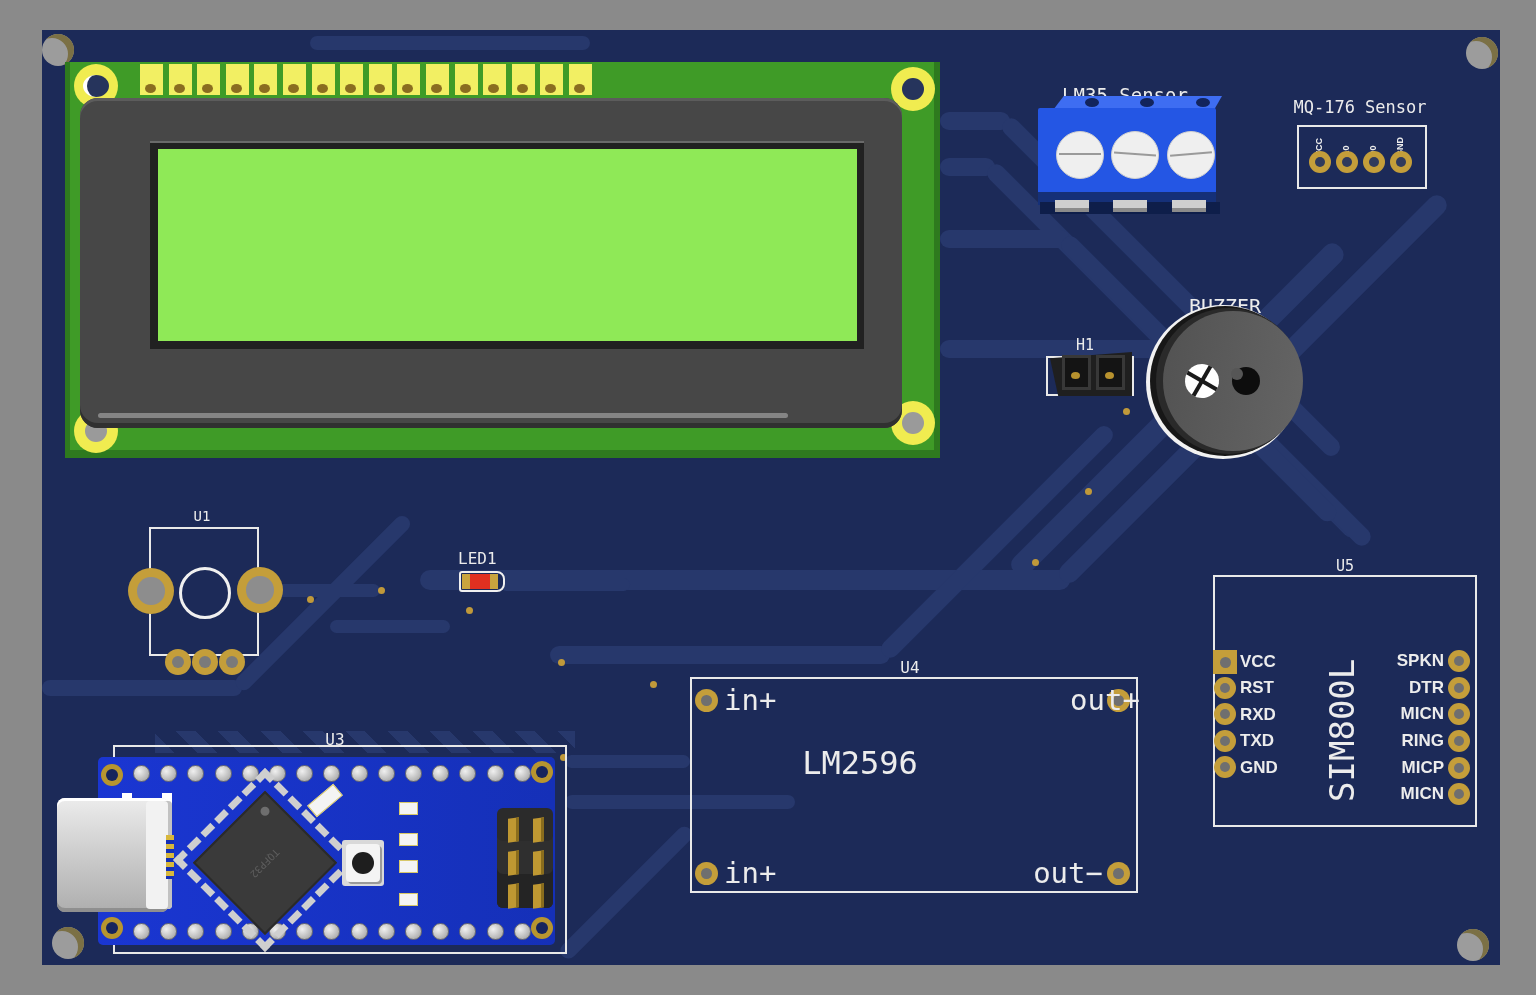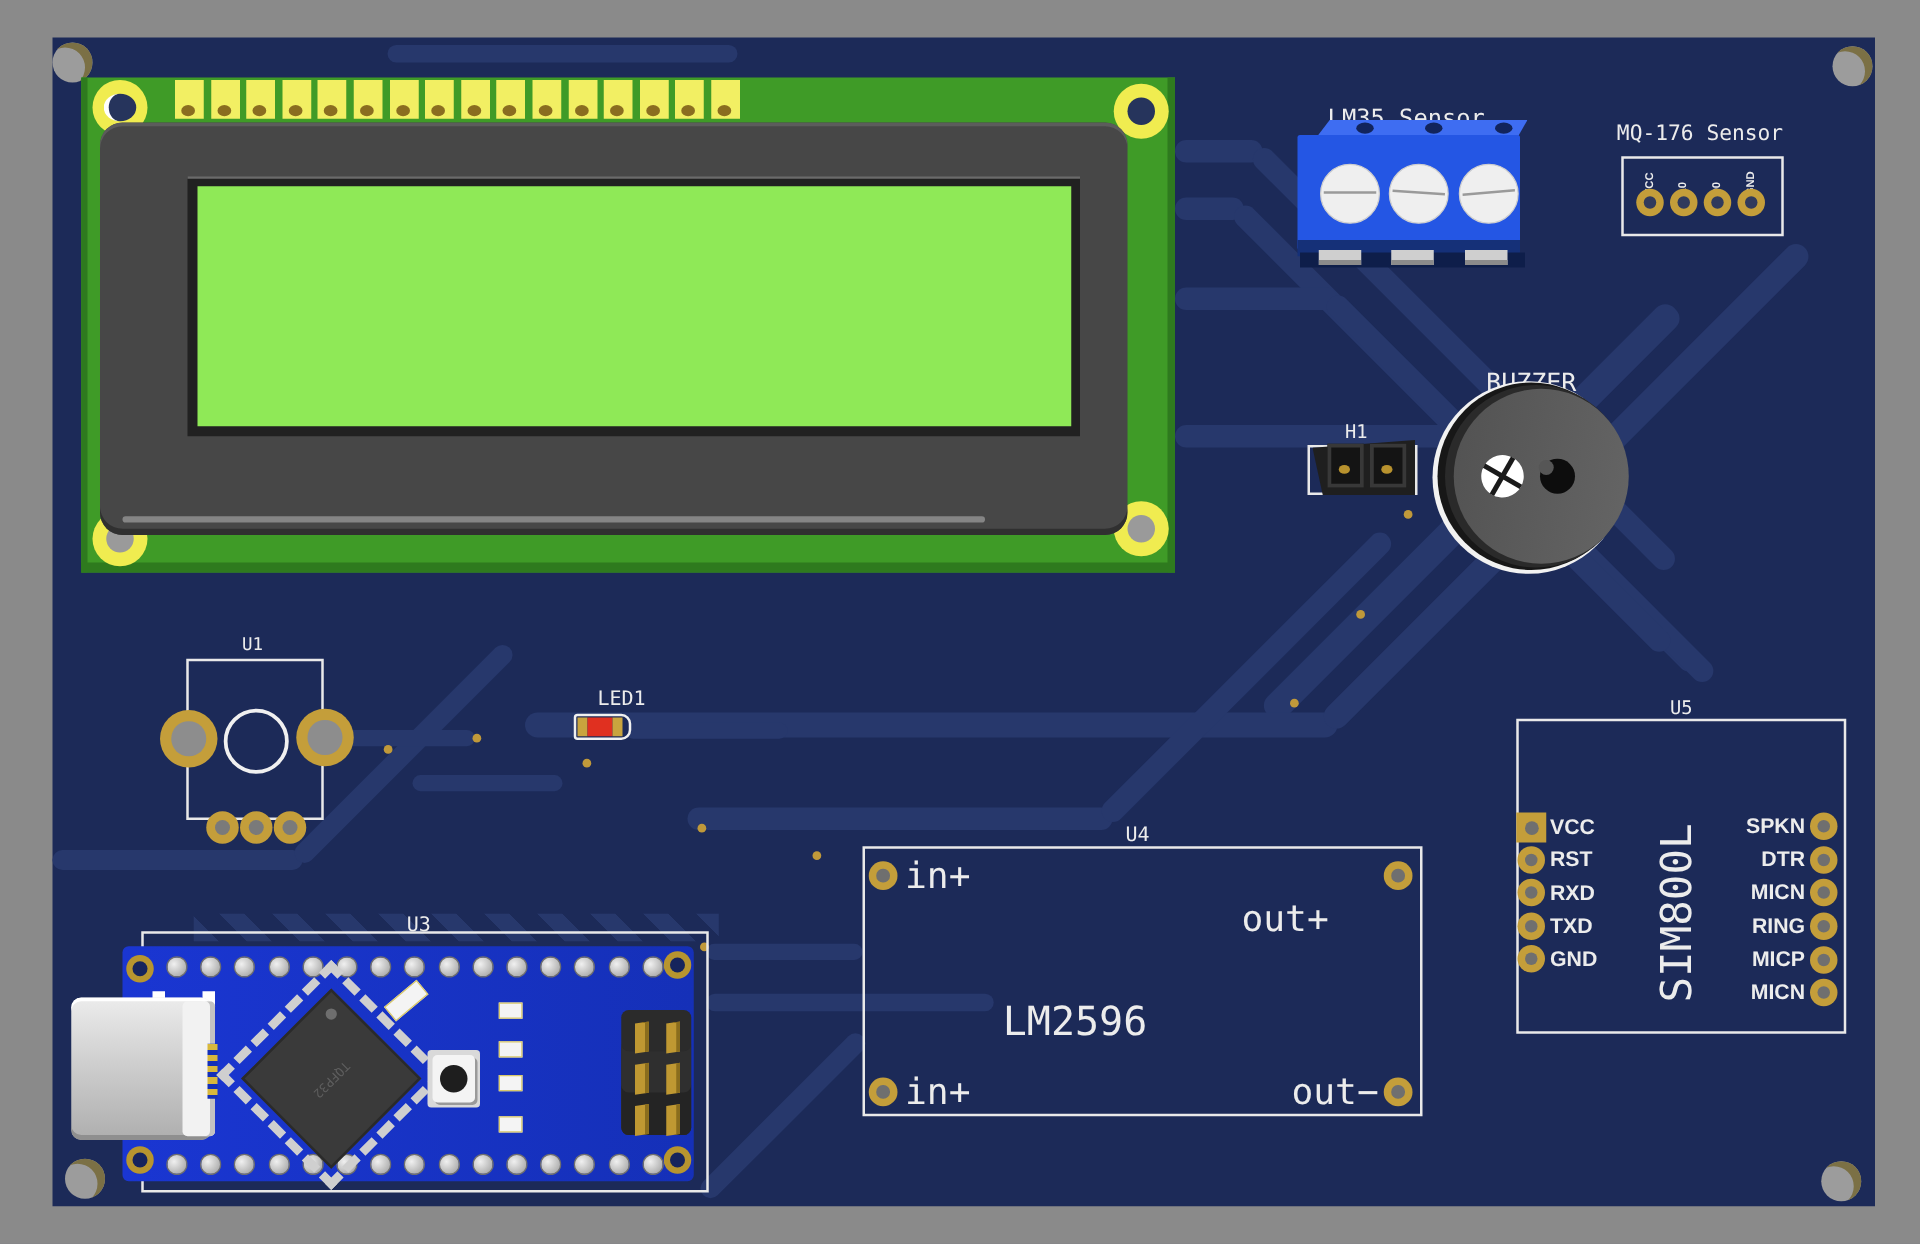--- a/index.html
+++ b/index.html
@@ -238,21 +238,21 @@
   <div class="pad" style="left:165px;top:649px;width:26px;height:26px;">
       <div class="hole" style="background:#7a7a7a;"></div>
     </div>
   <div class="pad" style="left:192px;top:649px;width:26px;height:26px;">
       <div class="hole" style="background:#7a7a7a;"></div>
     </div>
   <div class="pad" style="left:219px;top:649px;width:26px;height:26px;">
       <div class="hole" style="background:#7a7a7a;"></div>
     </div>
 
-  <div class="silk" style="left:458px;top:549px;width:60px;font-size:16px;margin-left:20px;">LED1</div>
+  <div class="silk" style="left:458px;top:549px;width:60px;font-size:16px;">LED1</div>
   <div class="abs" style="left:459px;top:571px;width:46px;height:21px;border:2px solid #f0f0f0;border-radius:3px 8px 8px 3px;background:#1c2a58;box-sizing:border-box;">
     <div class="abs" style="left:1px;top:1px;width:8px;height:15px;background:#c9a43e;"></div>
     <div class="abs" style="left:9px;top:1px;width:20px;height:15px;background:#e03020;"></div>
     <div class="abs" style="left:29px;top:1px;width:8px;height:15px;background:#c9a43e;"></div>
   </div>
 
   <div class="silk ctr" style="left:315px;top:730px;width:40px;font-size:16px;">U3</div>
   <div class="box" style="left:113px;top:745px;width:450px;height:205px;"></div>
   <div class="abs" style="left:98px;top:757px;width:457px;height:188px;border-radius:5px;
        background:linear-gradient(90deg,#1a36d2,#1530b8);"></div>
@@ -346,24 +346,24 @@
   <div class="pad" style="left:1107px;top:689px;width:23px;height:23px;">
       <div class="hole"></div>
     </div>
   <div class="pad" style="left:695px;top:862px;width:23px;height:23px;">
       <div class="hole"></div>
     </div>
   <div class="pad" style="left:1107px;top:862px;width:23px;height:23px;">
       <div class="hole"></div>
     </div>
   <div class="silk" style="left:724px;top:683px;font-size:29px;">in+</div>
-  <div class="silk" style="left:978px;top:683px;width:85px;text-align:right;font-size:29px;margin-top:35px;">out+</div>
+  <div class="silk" style="left:1070px;top:683px;width:85px;text-align:left;font-size:29px;">out+</div>
   <div class="silk" style="left:724px;top:856px;font-size:29px;">in+</div>
   <div class="silk" style="left:1018px;top:856px;width:85px;text-align:right;font-size:29px;">out−</div>
-  <div class="silk ctr" style="left:760px;top:798px;width:200px;font-size:32px;">LM2596</div>
+  <div class="silk ctr" style="left:760px;top:744px;width:200px;font-size:32px;">LM2596</div>
 
   <div class="silk ctr" style="left:1323px;top:557px;width:44px;font-size:15px;">U5</div>
   <div class="box" style="left:1213px;top:575px;width:260px;height:248px;"></div>
   <div class="silk vtext" style="left:1322px;top:592px;height:210px;font-size:34px;">SIM800L</div>
   <div id="u5-left">
     <div class="abs" style="left:1213px;top:650px;width:24px;height:24px;background:#c49e3a;display:flex;align-items:center;justify-content:center;">
         <div style="width:11px;height:11px;border-radius:50%;background:#6f6f6f;"></div>
       </div>
     <div class="pad" style="left:1214px;top:677px;width:22px;height:22px;">
         <div class="hole"></div>

